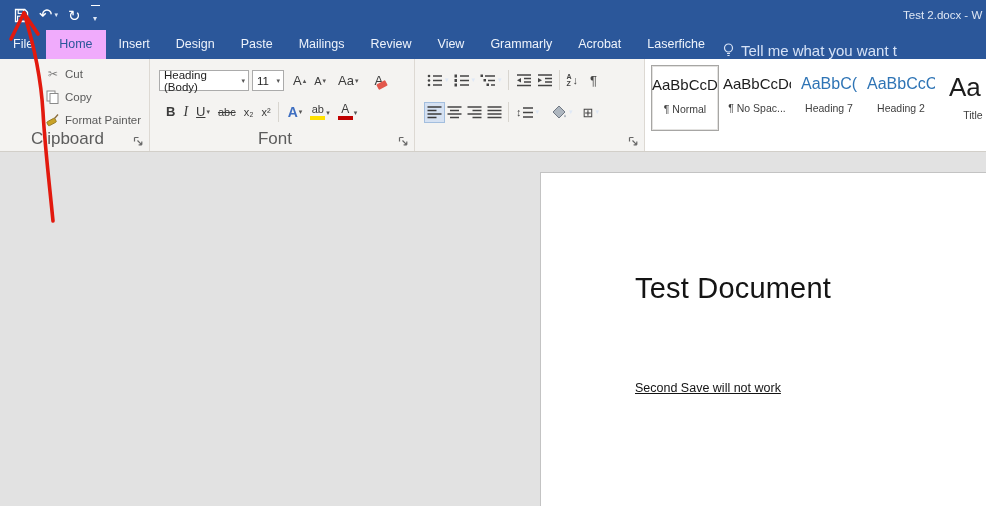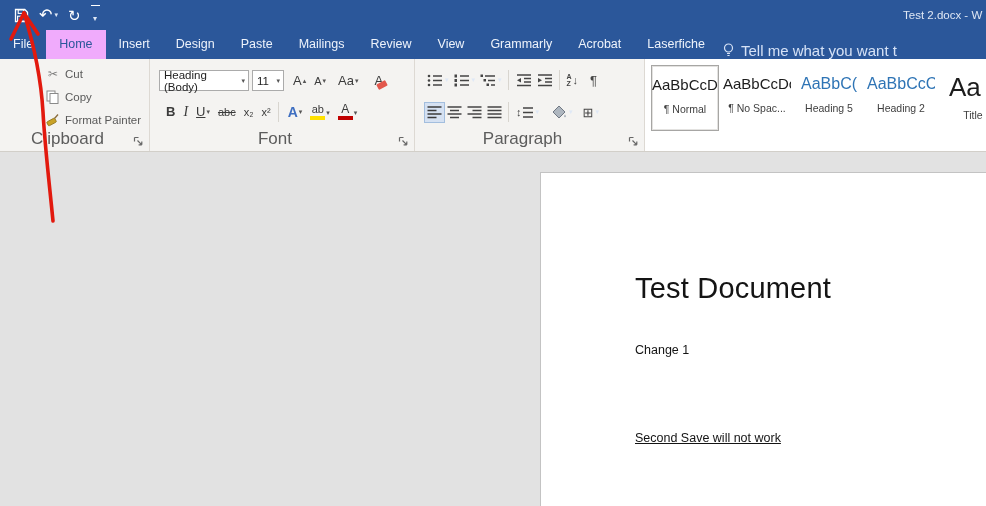--- a/index.html
+++ b/index.html
@@ -368,58 +368,56 @@
               <path d="M14 9.5 q1.6 2 0 3 q-1.6 -1 0 -3" fill="#8d98a3"></path>
             </svg>
           </span>
           <span class="tiny-caret">▾</span>
         </span>
         <span class="pbtn" style="margin-left:6px;">
           <span class="borders-glyph">⊞</span>
           <span class="tiny-caret">▾</span>
         </span>
       </div>
-      <div class="group-label">Paragraph</div>
       <div class="launcher">
         <svg width="11" height="11" viewBox="0 0 11 11">
           <path d="M1.5 1.5 H5.5 M1.5 1.5 V5.5" stroke="#666" stroke-width="1.2" fill="none"></path>
           <path d="M4.5 4.5 L8.8 8.8 M8.8 8.8 H5.6 M8.8 8.8 V5.6" stroke="#666" stroke-width="1.2" fill="none"></path>
         </svg>
       </div>
     </div>
 
     <div class="group" id="grp-styles">
       <div class="style-item selected s1">
         <div class="style-preview">AaBbCcDc</div>
         <div class="style-name">¶ Normal</div>
       </div>
       <div class="style-item s2">
         <div class="style-preview">AaBbCcDc</div>
         <div class="style-name">¶ No Spac...</div>
       </div>
       <div class="style-item s3">
         <div class="style-preview blue">AaBbC(</div>
-        <div class="style-name">Heading 5</div>
+        <div class="style-name">Heading 7</div>
       </div>
       <div class="style-item s4">
         <div class="style-preview blue">AaBbCcC</div>
         <div class="style-name">Heading 2</div>
       </div>
       <div class="style-item s5">
         <div class="style-preview title-prev">Aa</div>
         <div class="style-name">Title</div>
       </div>
     </div>
   </section>
 
   <section id="doc-area">
     <div id="page">
       <div class="page-inner">
         <div class="doc-heading">Test Document</div>
-        <div class="doc-par1">Change 1</div>
         <div class="doc-par2">Second Save will not work</div>
       </div>
     </div>
   </section>
 
   <svg id="annotation" width="986" height="506" viewBox="0 0 986 506">
     <path d="M53 221 C49 180 45 148 43 112 C41 78 33 42 24 13" fill="none" stroke="#e2190e" stroke-width="3.6" stroke-linecap="round"></path>
     <path d="M24 13 L11 39" fill="none" stroke="#e2190e" stroke-width="3.6" stroke-linecap="round"></path>
     <path d="M24 13 L38 34" fill="none" stroke="#e2190e" stroke-width="3.6" stroke-linecap="round"></path>
   </svg>

